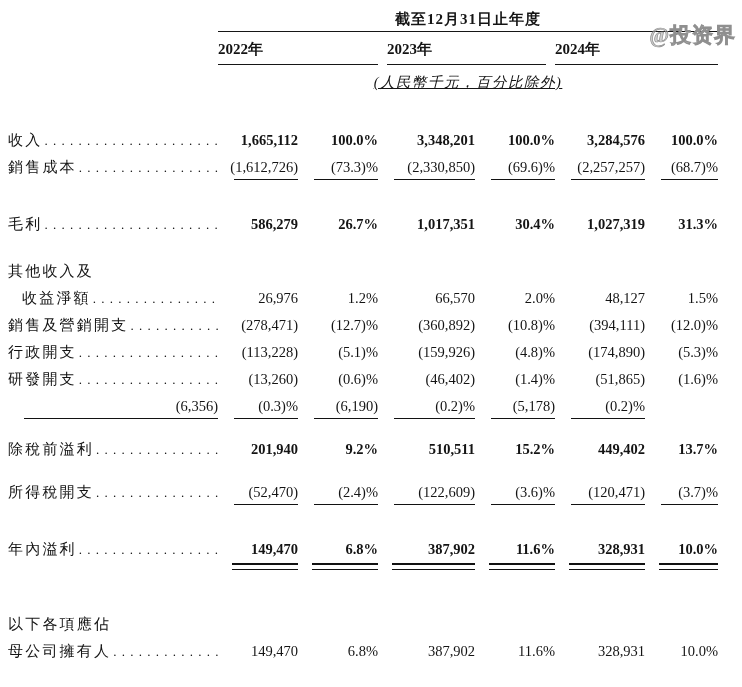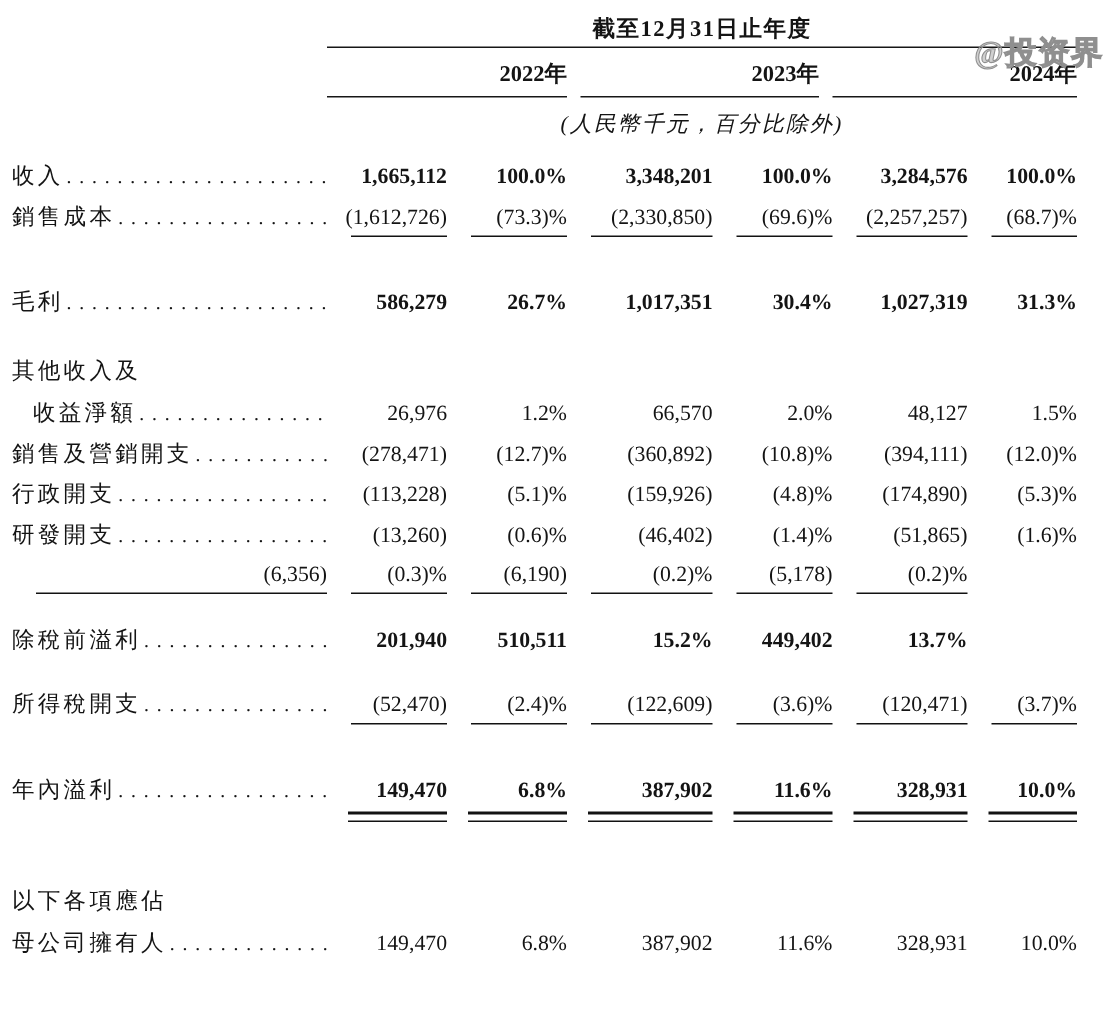--- a/index.html
+++ b/index.html
@@ -33,28 +33,28 @@
   .h-period .span-cell {
     text-align: center;
     font-weight: bold;
     font-size: 15px;
     letter-spacing: 1px;
     padding-bottom: 2px;
     border-bottom: 1.6px solid #161616;
   }
   .h-years { display: grid; grid-template-columns: 210px 160px 177px 163px; margin-top: 6px; }
   .year-cell {
-    text-align: right;
+    text-align: left;
     font-weight: bold;
     font-size: 15px;
     padding: 2px 0 5px 0;
     border-bottom: 1.6px solid #161616;
   }
   .year-cell.mid { margin-left: 9px; margin-right: 9px; }
-  .h-units { display: grid; grid-template-columns: 210px 1fr; margin-top: 8px; margin-bottom: 12px; }
+  .h-units { display: grid; grid-template-columns: 210px 1fr; margin-top: 8px; margin-bottom: 35px; text-decoration: underline; }
   .h-units .span-cell {
     text-align: center;
     font-style: italic;
     font-size: 14.5px;
     letter-spacing: 1.5px;
   }
 
   
   .row {
     display: grid;
@@ -245,20 +245,21 @@
     <div class="num">(5,178)</div>
     <div class="num">(0.2)%</div>
   </div>
 
   <div class="row b mt26">
     <div class="label-cell">
         <span class="lbl">除稅前溢利</span>
         <span class="dots"></span>
       </div>
     <div class="num">201,940</div>
+    <div class="num">9.2%</div>
     <div class="num">510,511</div>
     <div class="num">15.2%</div>
     <div class="num">449,402</div>
     <div class="num">13.7%</div>
   </div>
 
   <div class="row u mt26">
     <div class="label-cell">
         <span class="lbl">所得稅開支</span>
         <span class="dots"></span>

